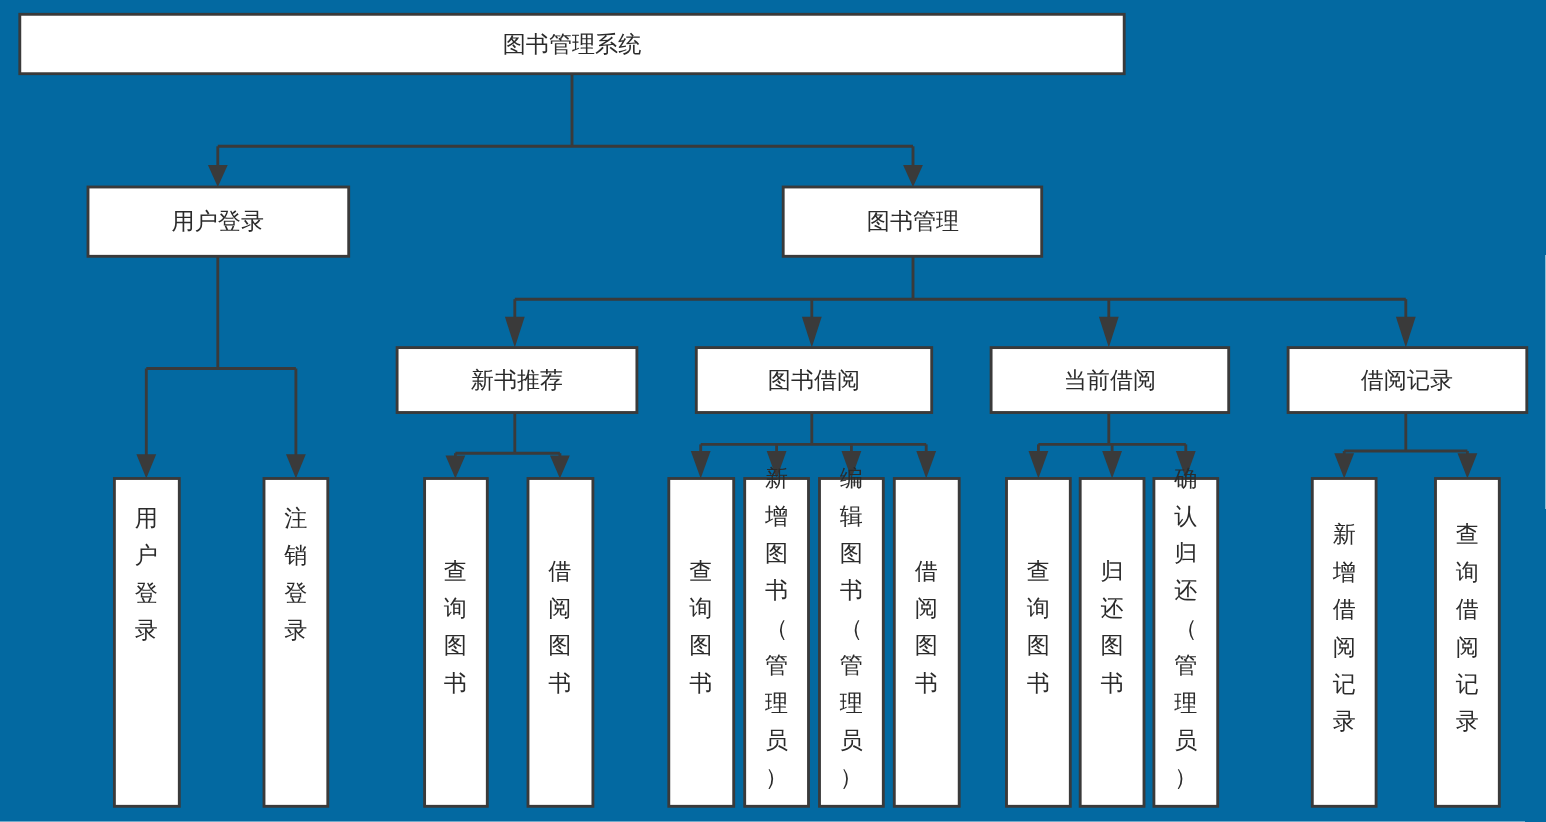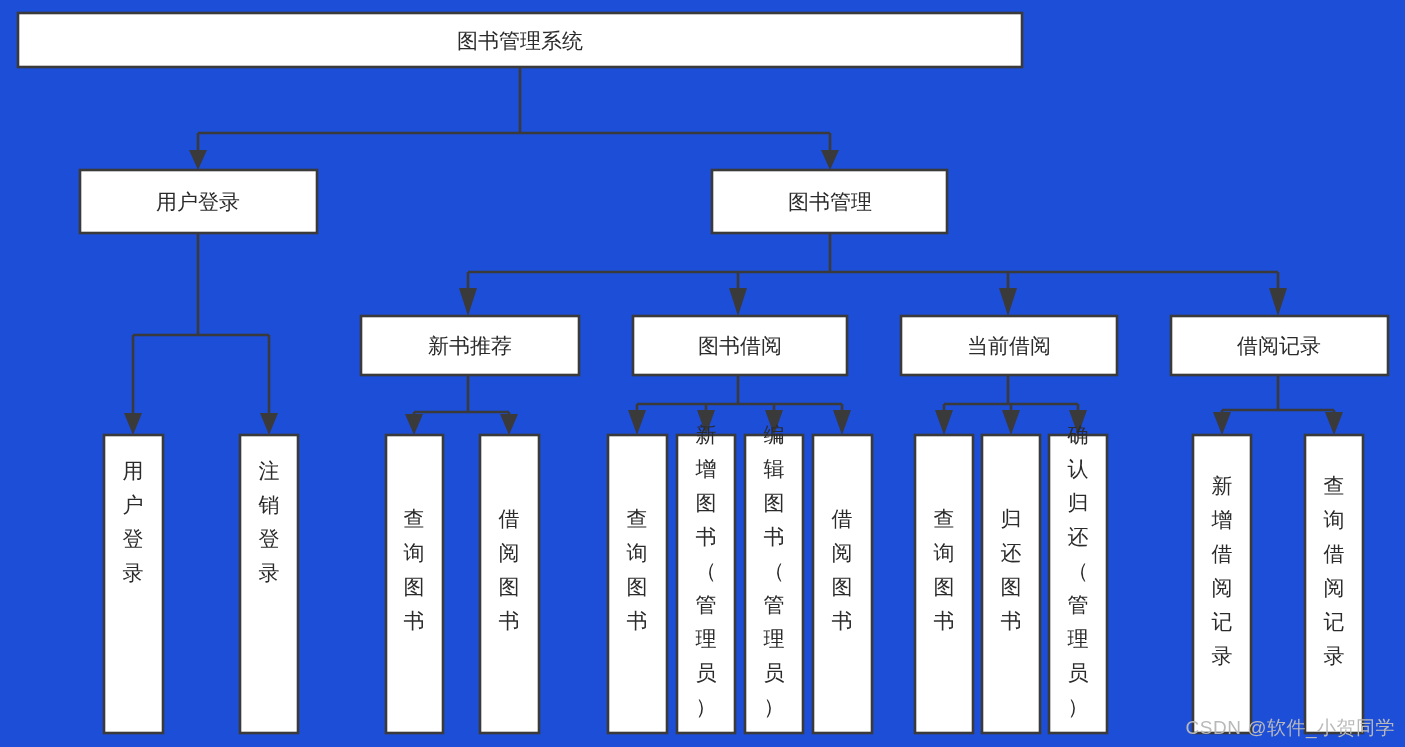--- a/index.html
+++ b/index.html
@@ -11,21 +11,21 @@
   body {
     width: 1405px;
     height: 747px;
     overflow: hidden;
     font-family: "Liberation Sans", "DejaVu Sans", sans-serif;
   }
   #diagram-root {
     position: relative;
     width: 1405px;
     height: 747px;
-    background: #1d4ed8;
+    background: #0369a1;
   }
   svg#tree-svg {
     position: absolute;
     left: 0;
     top: 0;
     width: 1405px;
     height: 747px;
     display: block;
   }
   .node-rect {
@@ -250,15 +250,14 @@
       <text class="node-label-vertical" x="1222" y="0"><tspan x="1222" y="493">新</tspan><tspan x="1222" y="527">增</tspan><tspan x="1222" y="561">借</tspan><tspan x="1222" y="595">阅</tspan><tspan x="1222" y="629">记</tspan><tspan x="1222" y="663">录</tspan></text>
     </g>
 
     <g>
       <rect class="node-rect" x="1305" y="435" width="58" height="298"></rect>
       <text class="node-label-vertical" x="1334" y="0"><tspan x="1334" y="493">查</tspan><tspan x="1334" y="527">询</tspan><tspan x="1334" y="561">借</tspan><tspan x="1334" y="595">阅</tspan><tspan x="1334" y="629">记</tspan><tspan x="1334" y="663">录</tspan></text>
     </g>
 
   </svg>
 
-  <div class="watermark">CSDN @软件_小贺同学</div>
 
 </div>
 
 </body></html>

